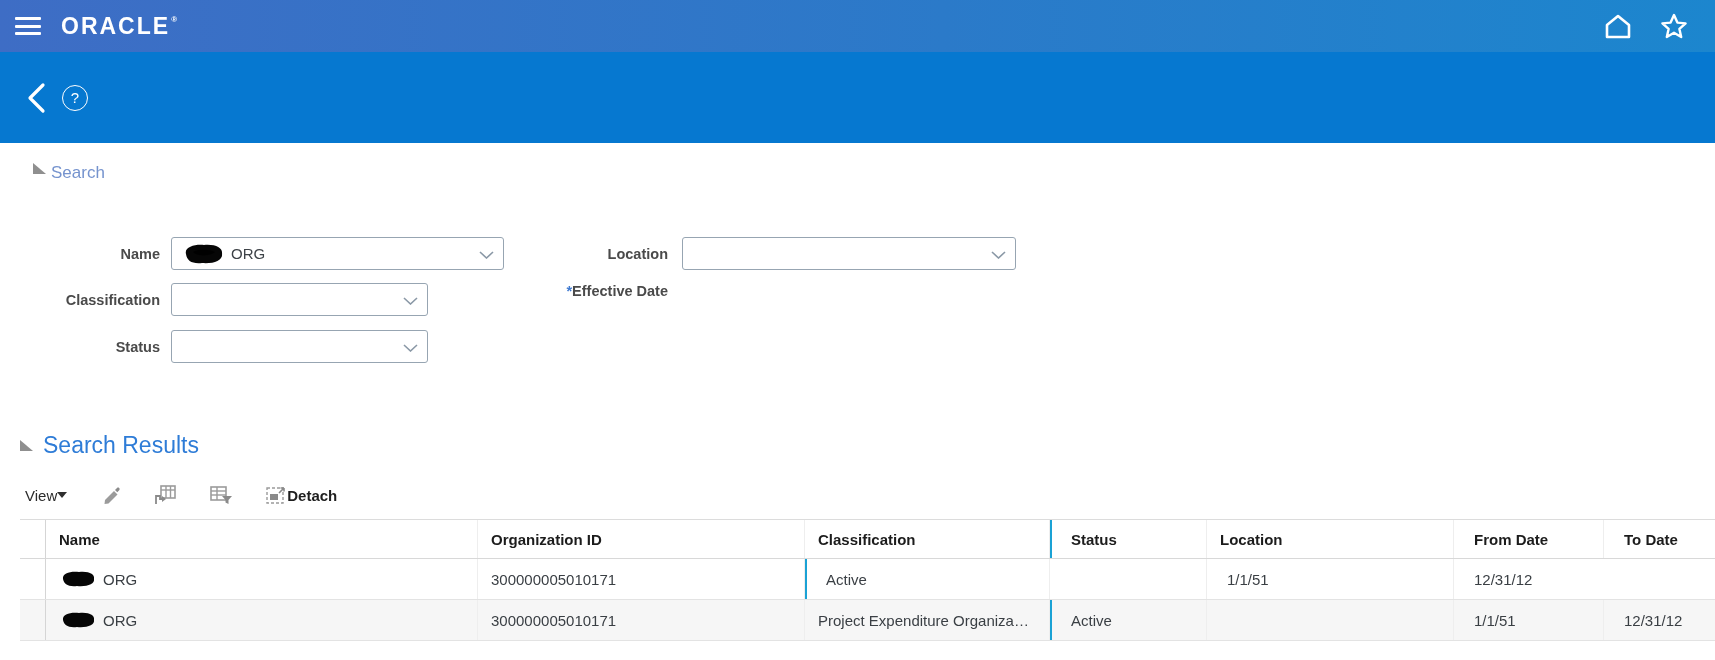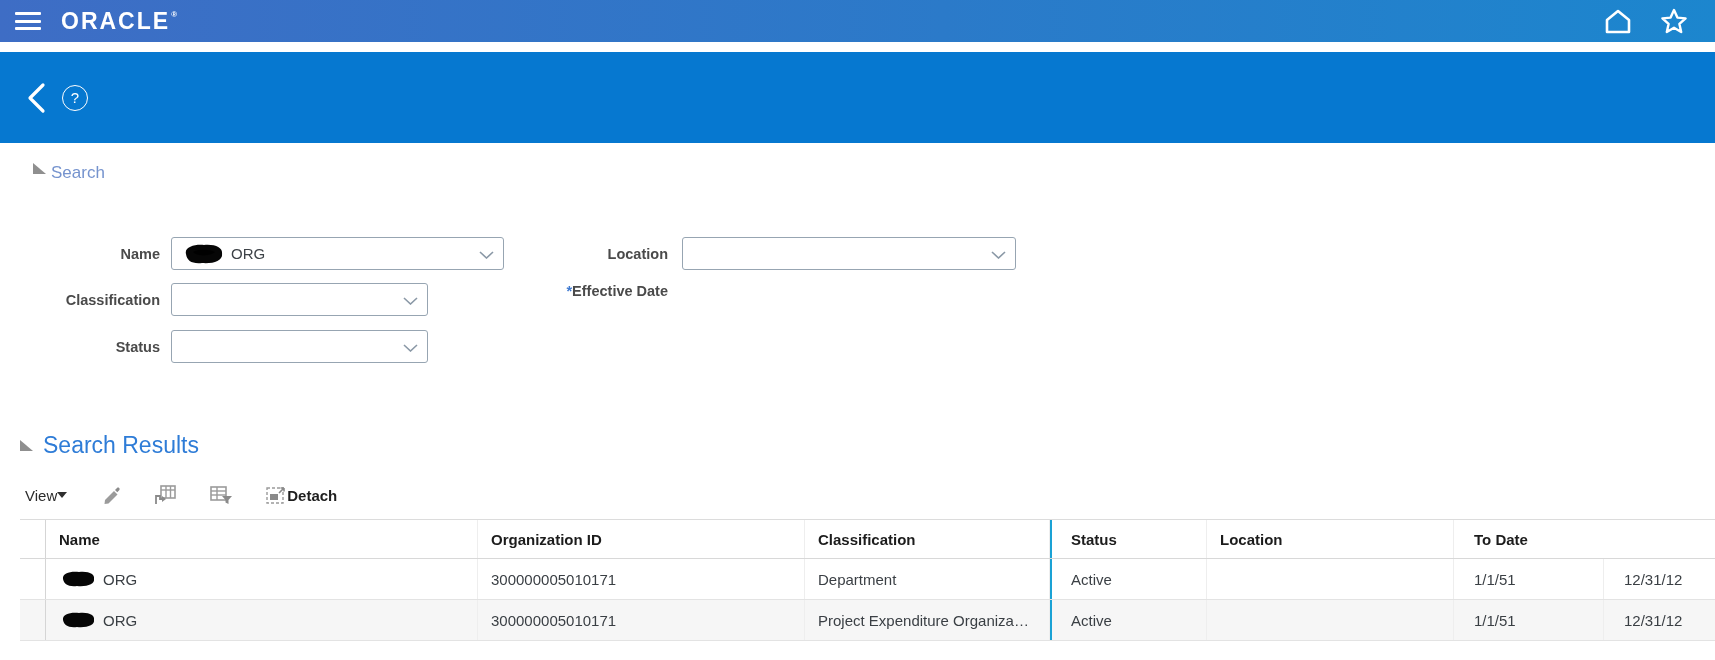--- a/index.html
+++ b/index.html
@@ -4,21 +4,21 @@
 <style>
   html,body{margin:0;padding:0;}
   body{
     width:1715px;height:660px;position:relative;overflow:hidden;
     background:#ffffff;
     font-family:"Liberation Sans", sans-serif;
     -webkit-font-smoothing:antialiased;
   }
   
   .topbar{
-    position:absolute;left:0;top:0;width:100%;height:42px;
+    position:absolute;left:0;top:0;width:100%;height:52px;
     background:linear-gradient(90deg,#3e6dc5 0%,#2b7ac9 55%,#1c86ce 100%);
     display:flex;align-items:center;
   }
   .hamburger{width:26px;height:18px;margin-left:15px;display:flex;flex-direction:column;justify-content:space-between;cursor:pointer;}
   .hamburger span{display:block;height:3px;background:#fff;border-radius:1px;}
   .logo{color:#fff;font-size:23px;font-weight:bold;letter-spacing:2px;margin-left:20px;display:flex;align-items:flex-start;}
   .logo .reg{font-size:8px;margin-top:2px;margin-left:1px;}
   .topbar-spacer{flex:1;}
   .topbar-icon{margin-right:26px;cursor:pointer;display:flex;align-items:center;}
   
@@ -210,33 +210,33 @@
 </div>
 
 <div class="tbl">
   <div class="trow thead">
     <div class="gut"></div>
     <div>Name</div>
     <div>Organization ID</div>
     <div>Classification</div>
     <div class="c-status">Status</div>
     <div>Location</div>
+    <div class="c-date">From Date</div>
     <div class="c-date">To Date</div>
   </div>
 
   <div class="trow tr">
     <div class="gut"></div>
     <div>
       <svg class="blob" width="38" height="20" viewBox="0 0 38 20" style="margin-right:6px;">
         <path d="M4 10 C3 4 12 2 20 3 C30 2 36 5 35 10 C36 15 28 18 18 17 C9 18 5 15 4 10 Z" fill="#060606"></path>
       </svg>
       <span>ORG</span>
     </div>
     <div>300000005010171</div>
-    <div>Department</div>
     <div class="c-status">Active</div>
     <div></div>
     <div class="c-date">1/1/51</div>
     <div class="c-date">12/31/12</div>
   </div>
 
   <div class="trow tr alt">
     <div class="gut"></div>
     <div>
       <svg class="blob" width="38" height="20" viewBox="0 0 38 20" style="margin-right:6px;">

